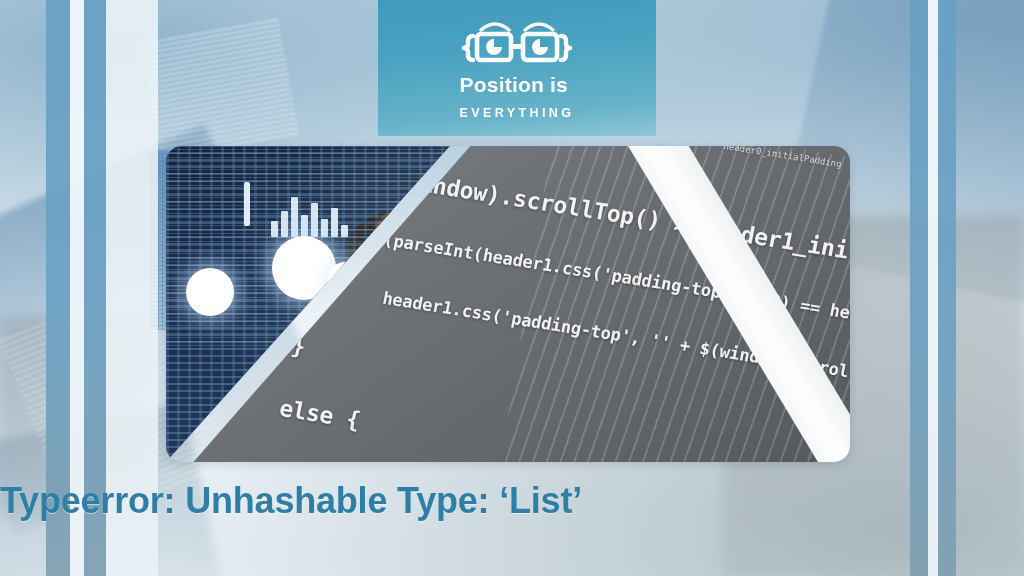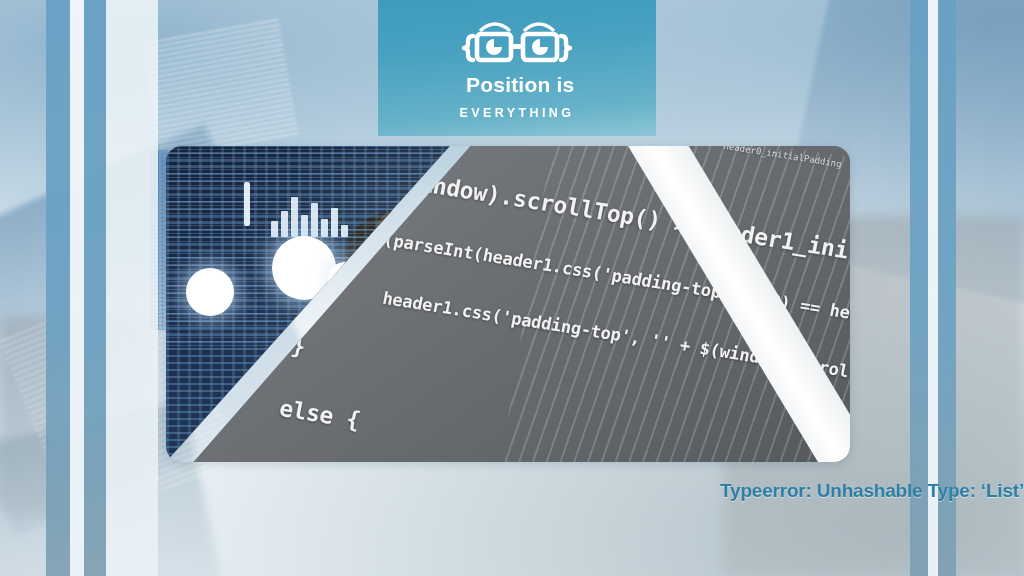--- a/index.html
+++ b/index.html
@@ -78,21 +78,21 @@
 
   
   .header-panel{
     position:absolute;left:378px;top:0;width:278px;height:136px;
     background:linear-gradient(175deg,#3f9bbd 0%,#48a1c0 35%,#66b2c9 78%,#8ec6d6 100%);
     display:flex;flex-direction:column;align-items:center;justify-content:center;
     z-index:5;
   }
   .logo-wrap{display:flex;flex-direction:column;align-items:center;gap:6px;margin-top:2px;}
   .logo-mark{width:112px;height:50px;}
-  .logo-text{display:flex;flex-direction:column;align-items:flex-end;line-height:1;}
+  .logo-text{display:flex;flex-direction:column;align-items:flex-start;line-height:1;}
   .logo-line1{
     color:#fff;font-size:21px;font-weight:bold;letter-spacing:.2px;
   }
   .logo-line2{
     color:#fff;font-size:12.5px;font-weight:bold;letter-spacing:3.4px;margin-top:12px;
   }
 
   
   .photo-card{
     position:absolute;left:166px;top:146px;width:684px;height:316px;
@@ -190,22 +190,22 @@
     background:linear-gradient(90deg,#f4f6f7,#ffffff 40%,#eef1f2);
     transform:rotate(-31deg);
     transform-origin:top left;
     left:420px;top:-70px;
     z-index:3;
   }
 
   
   .page-title{
     position:absolute;left:0;right:0;top:480px;
-    text-align:right;
-    font-size:19px;font-weight:bold;
+    text-align:left;
+    font-size:36px;font-weight:bold;
     color:#2e7fa4;
     letter-spacing:-.2px;
     z-index:7;
     text-shadow:0 1px 0 rgba(255,255,255,.5);
   }
 </style>
 </head>
 <body>
 
 <div class="bg-root">

